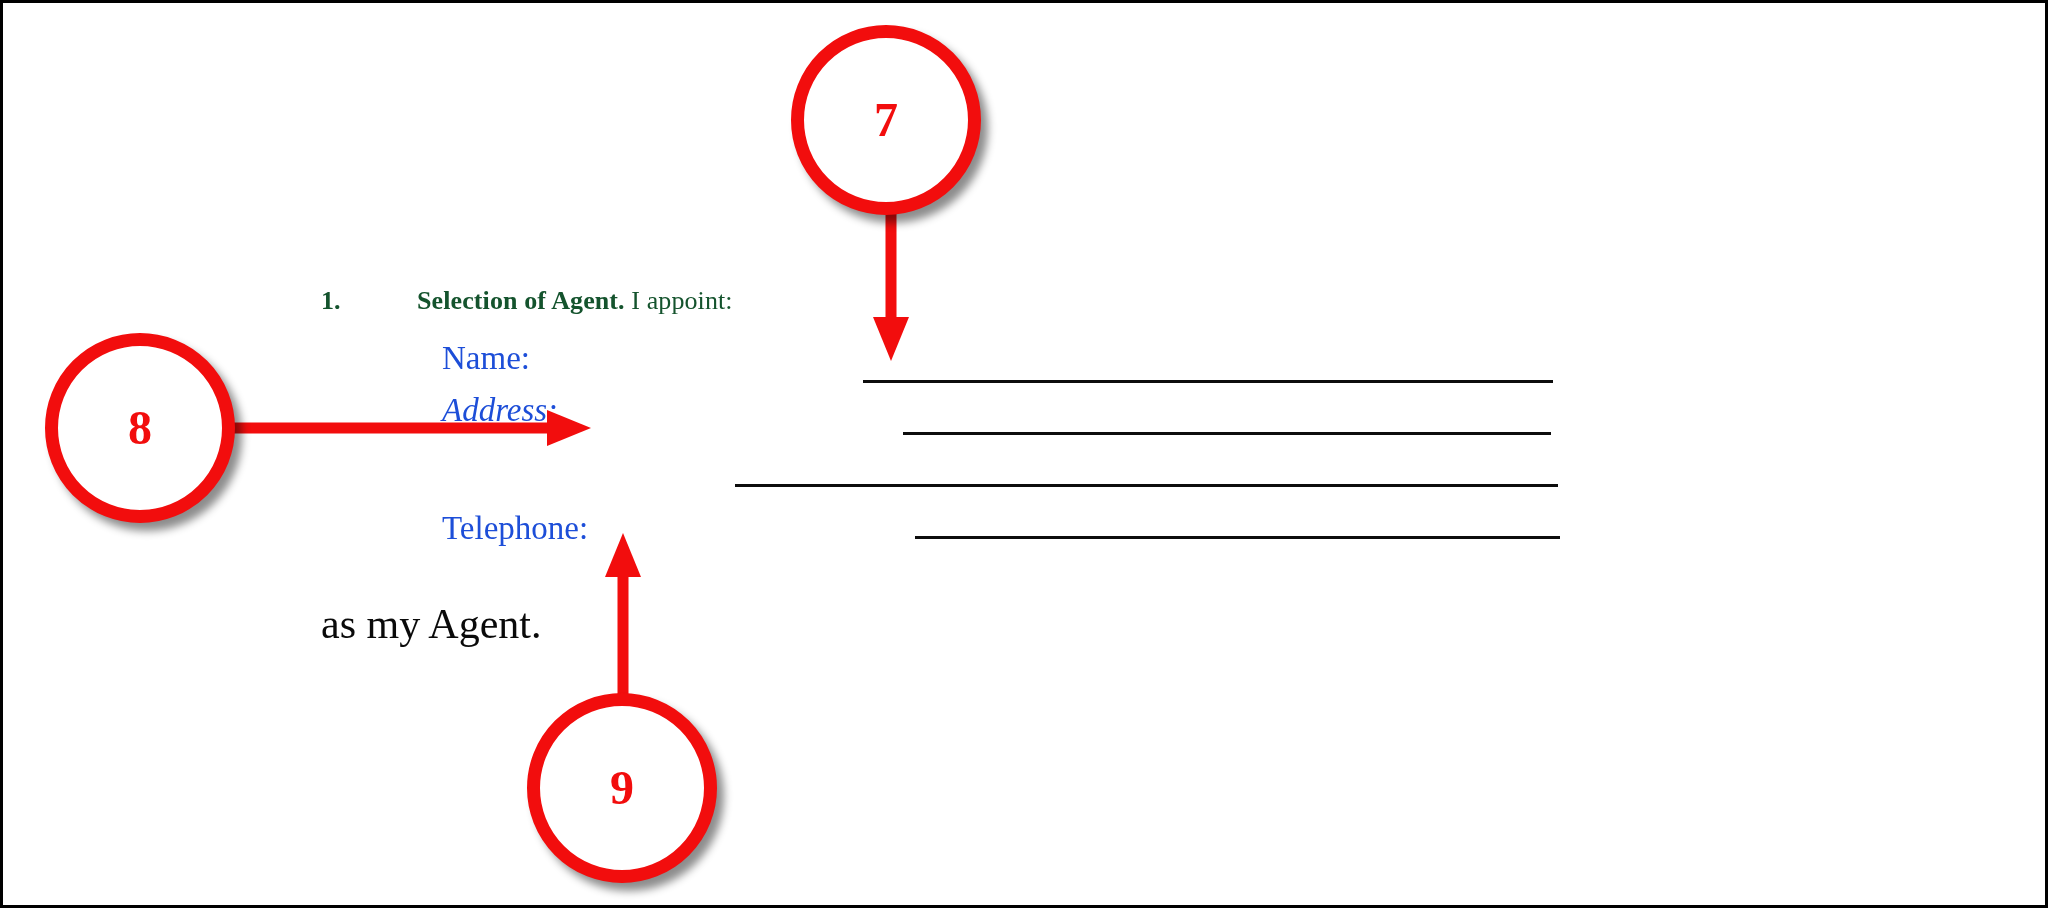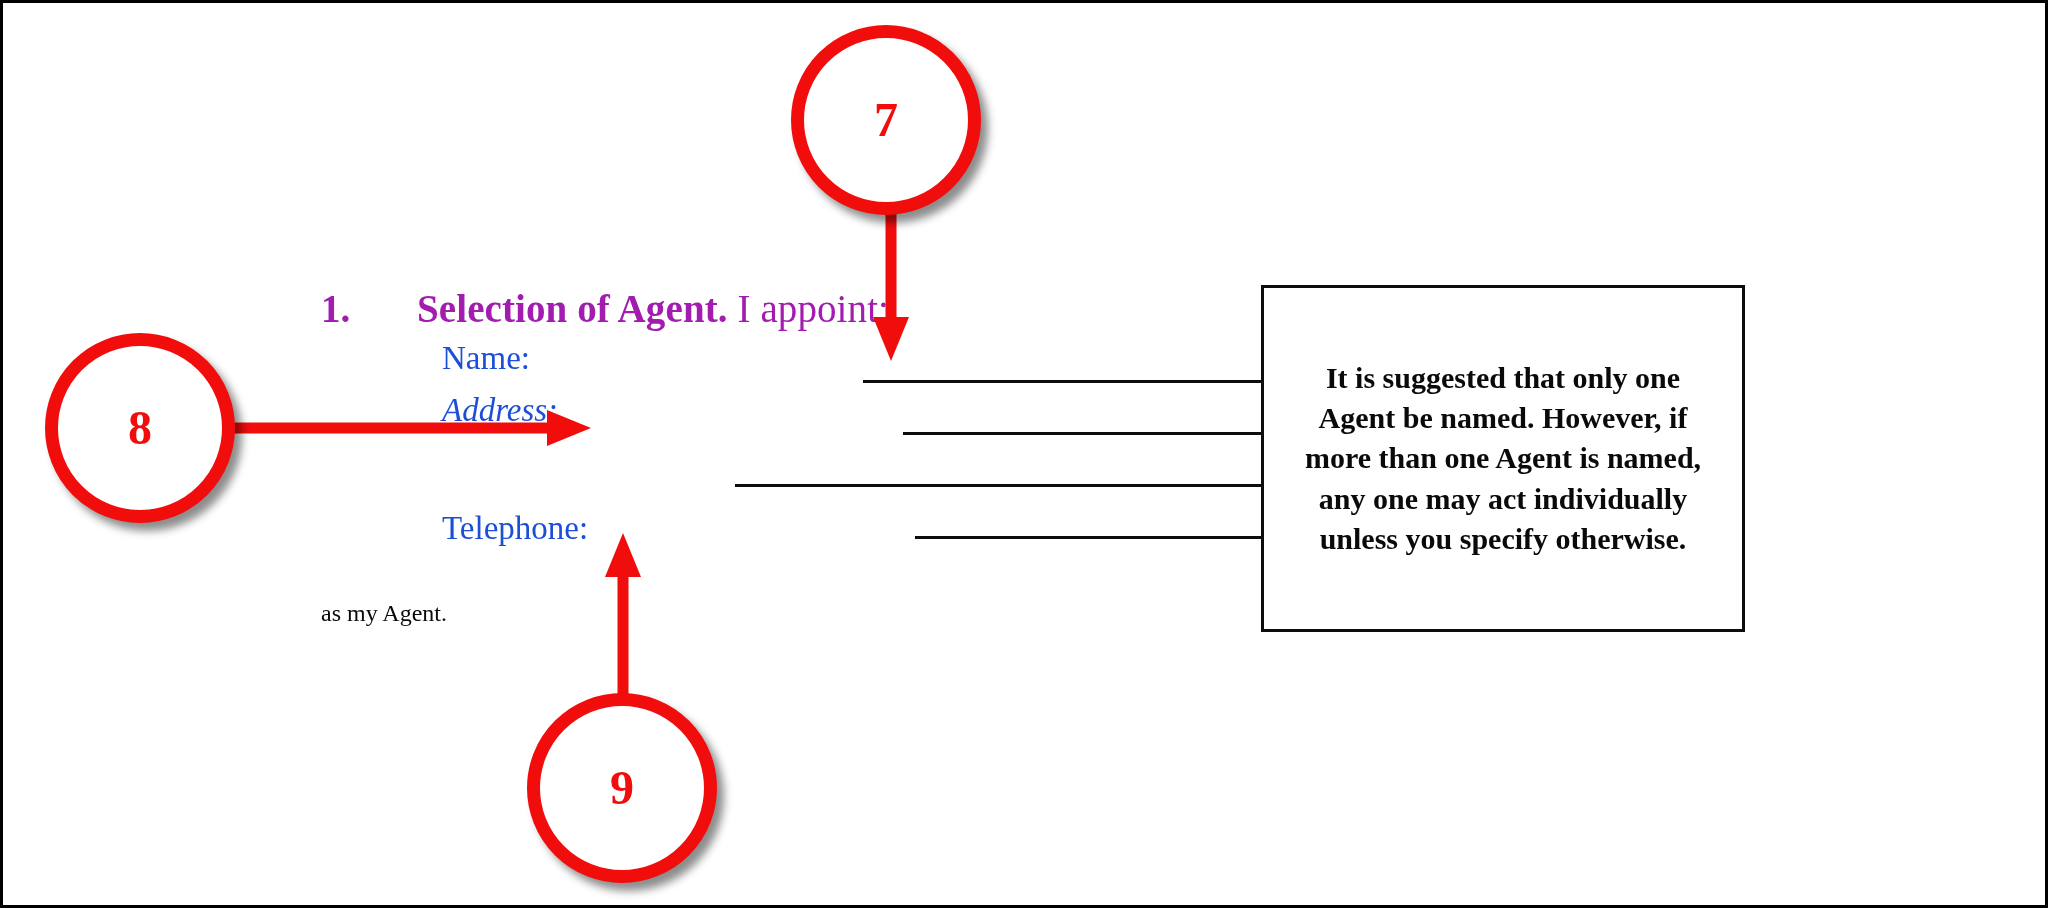--- a/index.html
+++ b/index.html
@@ -24,22 +24,22 @@
     left: 318px;
     top: 283px;
     width: 900px;
   }
 
   .clause-line {
     position: absolute;
     left: 0;
     top: 0;
     white-space: nowrap;
-    font-size: 39px;
-    color: #a21caf;
+    font-size: 26px;
+    color: #14532d;
     letter-spacing: 0.1px;
   }
   .clause-num {
     display: inline-block;
     width: 96px;
     font-weight: bold;
   }
   .clause-head {
     font-weight: bold;
   }
@@ -56,21 +56,21 @@
   }
   .label-name     { left: 96px; top: 54px; }
   .label-address  { left: 96px; top: 106px; font-style: italic; }
   .label-phone    { left: 96px; top: 224px; }
 
   .closing-text {
     position: absolute;
     left: 0;
     top: 314px;
     white-space: nowrap;
-    font-size: 24px;
+    font-size: 42px;
     color: #0a0a0a;
   }
 
   
   .rule {
     position: absolute;
     height: 0;
     border-top: 3px solid #0d0d0d;
   }
   .rule-name    { left: 542px;  top: 94px;  width: 690px; }
@@ -149,23 +149,20 @@
     <div class="field-label label-phone">Telephone:</div>
 
     <div class="rule rule-name"></div>
     <div class="rule rule-addr1"></div>
     <div class="rule rule-addr2"></div>
     <div class="rule rule-phone"></div>
 
     <div class="closing-text">as my Agent.</div>
   </div>
 
-  <div class="note-box">
-    <div class="note-text">It is suggested that only one Agent be named. However, if more than one Agent is named, any one may act individually unless you specify otherwise.</div>
-  </div>
 
   <div class="arrow" style="left:868px; top:210px;">
     <svg width="40" height="152" viewBox="0 0 40 152">
       <line x1="20" y1="0" x2="20" y2="112" stroke="#F20D0D" stroke-width="11"></line>
       <polygon points="20,148 2,104 38,104" fill="#F20D0D"></polygon>
     </svg>
   </div>
 
   <div class="arrow" style="left:222px; top:405px;">
     <svg width="370" height="40" viewBox="0 0 370 40">

